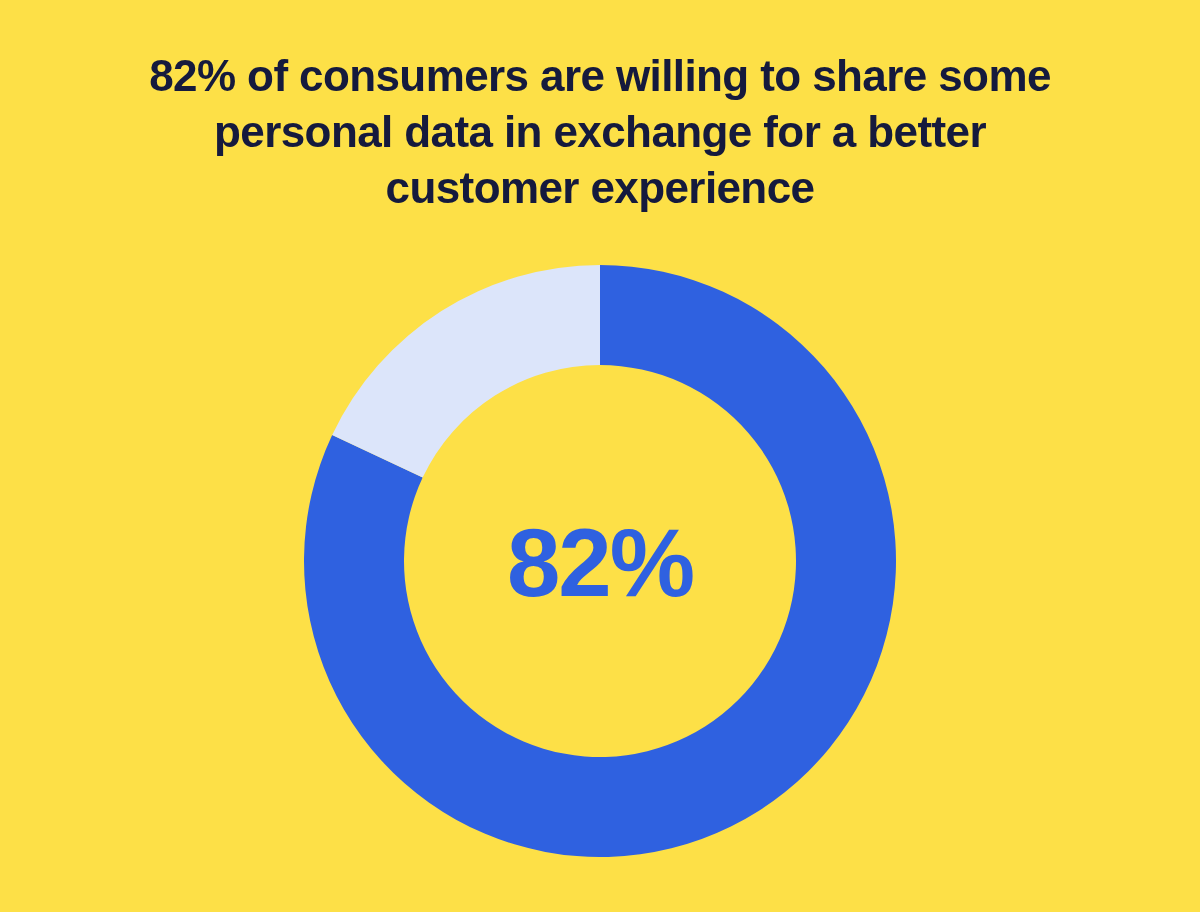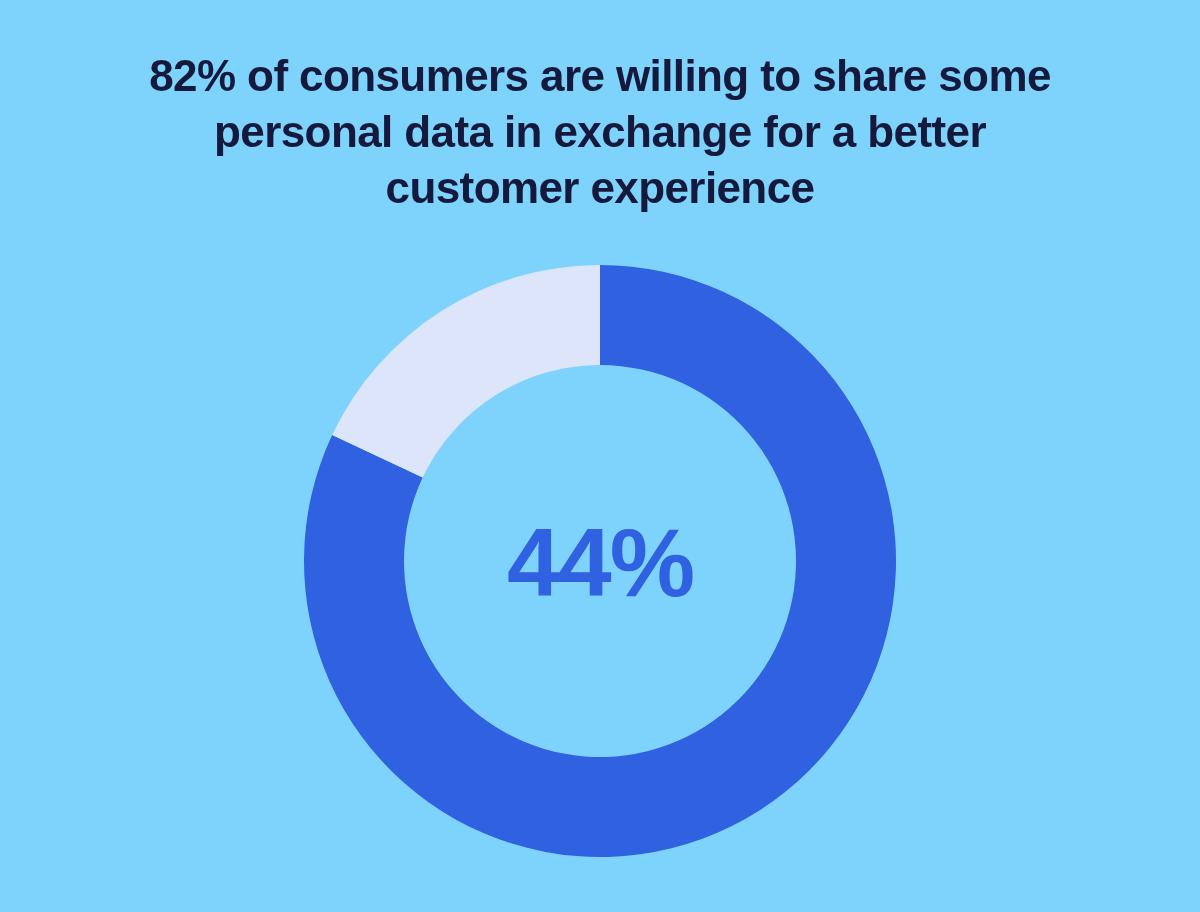--- a/index.html
+++ b/index.html
@@ -11,21 +11,21 @@
     width: 1200px;
     height: 912px;
     background: #f2f5fd;
     font-family: "Liberation Sans", sans-serif;
     overflow: hidden;
   }
   #stage {
     position: relative;
     width: 1200px;
     height: 912px;
-    background: #7dd3fc;
+    background: #fde047;
   }
 
   
   #chart-title {
     position: absolute;
     left: 0;
     top: 48px;
     width: 1200px;
     text-align: center;
     color: #151a3d;
@@ -88,17 +88,17 @@
 
       <path d="M 296 0 A 296 296 0 1 1 28.171192470058145 169.9693296967386 L 118.65389771666014 212.54725885324584 A 196 196 0 1 0 296 100 Z" fill="#2f61e0">
             <title>Willing to share personal data: 82%</title>
           </path>
           <path d="M 28.171192470058145 169.9693296967386 A 296 296 0 0 1 295.99999999999994 0 L 295.99999999999994 100 A 196 196 0 0 0 118.65389771666014 212.54725885324584 Z" fill="#dce5fa">
             <title>Not willing to share personal data: 18%</title>
           </path>
         </g>
     </svg>
     <div id="center-label">
-      <span id="center-value">44%</span>
+      <span id="center-value">82%</span>
     </div>
   </div>
 
 </div>
 
 </body></html>

